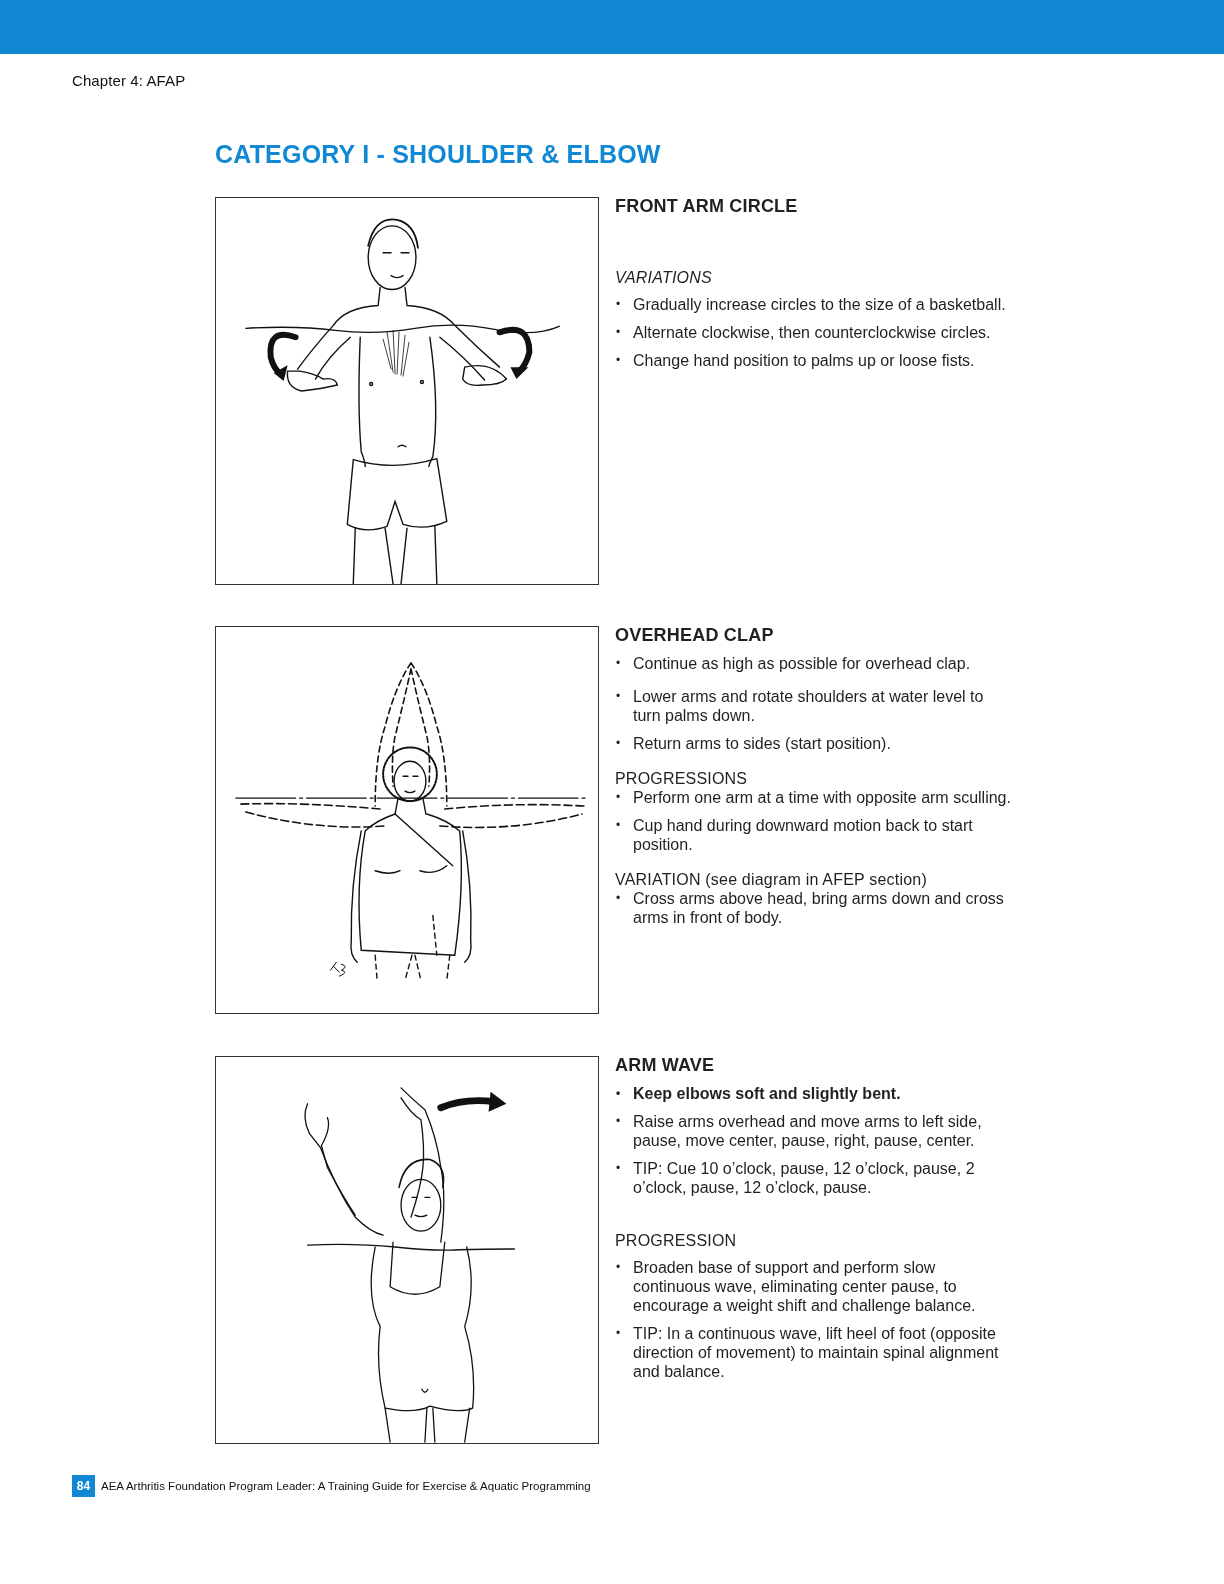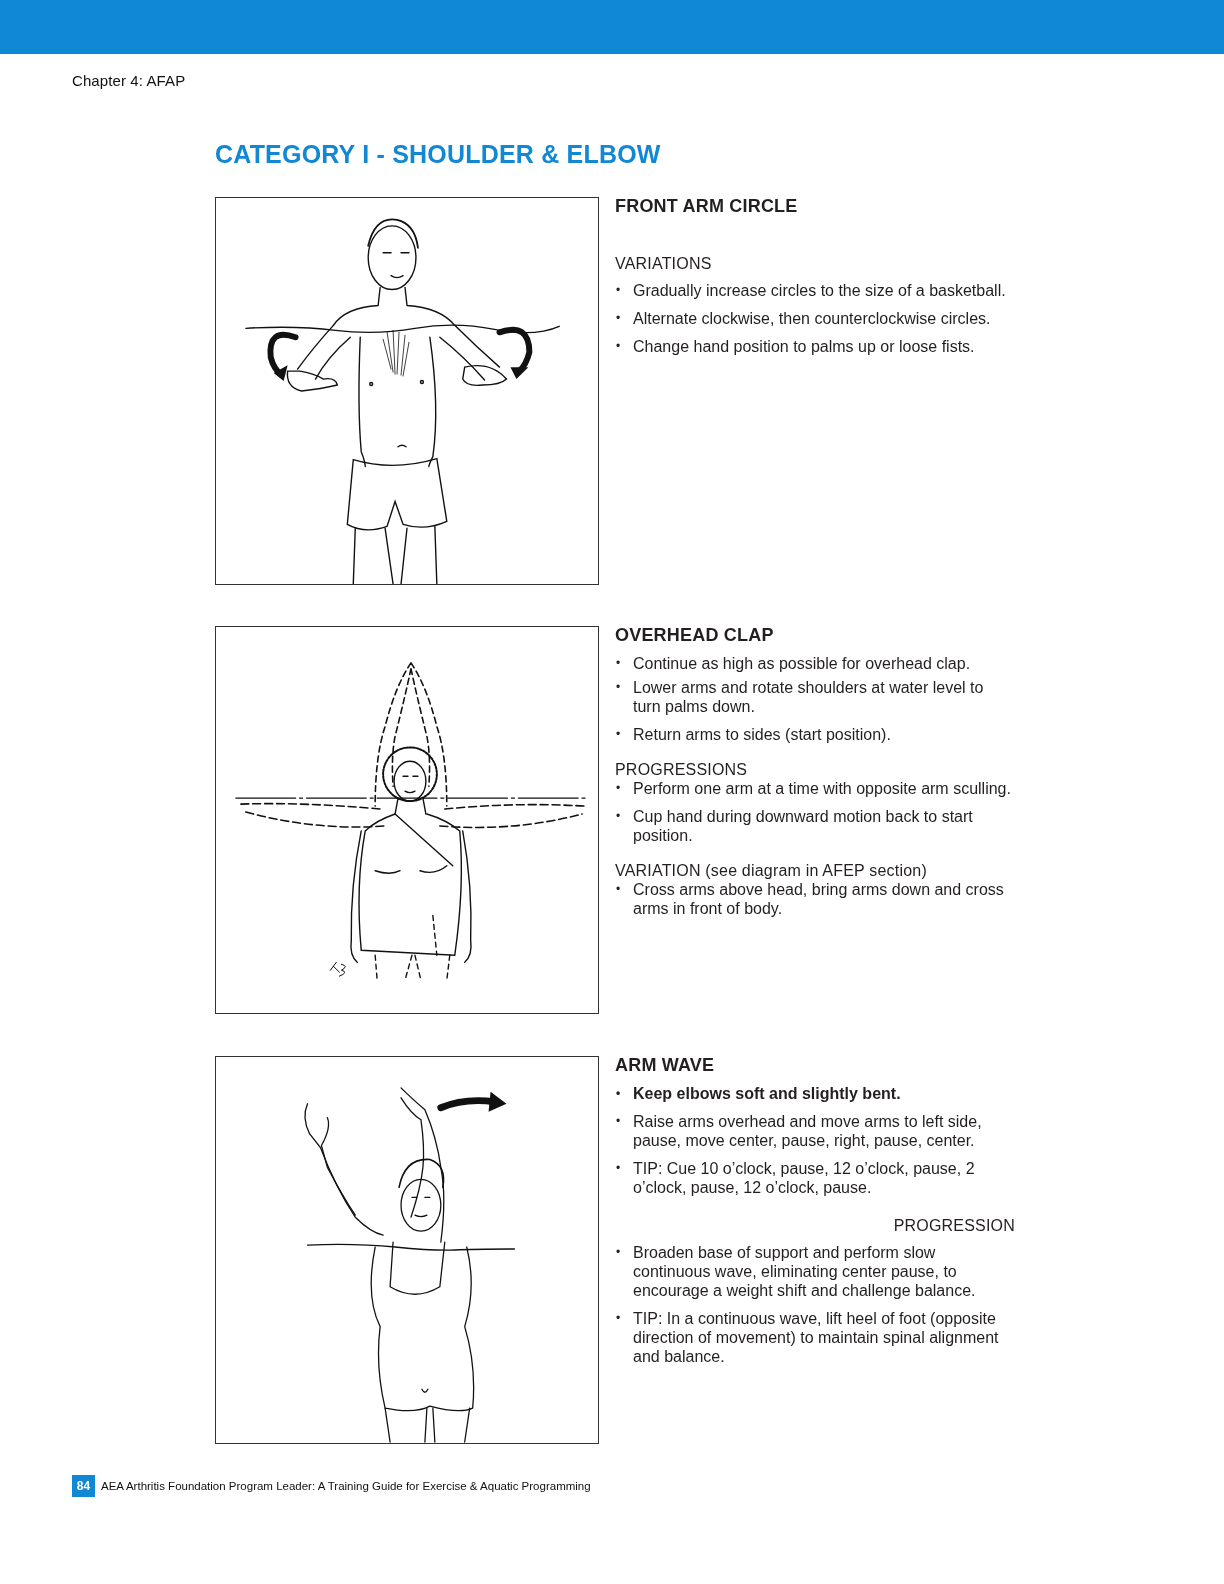--- a/index.html
+++ b/index.html
@@ -67,21 +67,21 @@
       <path d="M140 332 L138 388 M170 332 L178 388 M192 332 L186 388 M220 330 L222 388"></path>
 
       <path d="M80 140 Q52 130 55 160 Q58 172 66 178" stroke-width="6"></path>
       <path d="M58 176 L68 184 L72 168 Z" fill="#111" stroke="none"></path>
       <path d="M285 135 Q315 125 315 155 Q312 168 304 175" stroke-width="6"></path>
       <path d="M296 170 L302 182 L314 170 Z" fill="#111" stroke="none"></path>
     </svg>
   </div>
   <div class="ex-text">
     <h2 class="ex-title">FRONT ARM CIRCLE</h2>
-    <div class="sub-head" style="margin-top:38px;">VARIATIONS</div>
+    <div class="sub-head" style="margin-top:52px;font-style:italic;">VARIATIONS</div>
     <ul class="bullets" style="margin-top:8px;">
       <li style="margin-bottom:9px;">Gradually increase circles to the size of a basketball.</li>
       <li style="margin-bottom:9px;">Alternate clockwise, then counterclockwise circles.</li>
       <li>Change hand position to palms up or loose fists.</li>
     </ul>
   </div>
 </section>
 
 <section class="exercise" style="top:626px;">
   <div class="ex-figure">
@@ -108,21 +108,21 @@
       <path d="M146 205 Q135 260 136 315 Q134 330 142 337 M248 205 Q258 260 256 315 Q258 330 250 337"></path>
 
       <path d="M218 290 L222 330 M160 330 L162 355 M197 330 L190 355 M200 330 L206 355 M235 330 L232 355" stroke-dasharray="5 4"></path>
 
       <path d="M115 345 l6 -8 m-3 4 l6 6 m2 -8 q8 2 0 6 q8 2 -2 6" stroke-width="1"></path>
     </svg>
   </div>
   <div class="ex-text">
     <h2 class="ex-title">OVERHEAD CLAP</h2>
     <ul class="bullets" style="margin-top:8px;">
-      <li style="margin-bottom:5px;">Continue as high as possible for overhead clap.</li>
+      <li style="margin-bottom:14px;">Continue as high as possible for overhead clap.</li>
       <li style="margin-bottom:9px;">Lower arms and rotate shoulders at water level to turn palms down.</li>
       <li>Return arms to sides (start position).</li>
     </ul>
     <div class="sub-head" style="margin-top:17px;">PROGRESSIONS</div>
     <ul class="bullets">
       <li style="margin-bottom:9px;">Perform one arm at a time with opposite arm sculling.</li>
       <li>Cup hand during downward motion back to start position.</li>
     </ul>
     <div class="sub-head" style="margin-top:17px;">VARIATION (see diagram in AFEP section)</div>
     <ul class="bullets">
@@ -157,21 +157,21 @@
       <path d="M170 352 L175 386 M212 352 L210 386 M218 352 L220 386 M255 352 L250 386"></path>
     </svg>
   </div>
   <div class="ex-text">
     <h2 class="ex-title">ARM WAVE</h2>
     <ul class="bullets" style="margin-top:8px;">
       <li style="margin-bottom:9px;font-weight:bold;">Keep elbows soft and slightly bent.</li>
       <li style="margin-bottom:9px;">Raise arms overhead and move arms to left side, pause, move center, pause, right, pause, center.</li>
       <li>TIP: Cue 10 o’clock, pause, 12 o’clock, pause, 2 o’clock, pause, 12 o’clock, pause.</li>
     </ul>
-    <div class="sub-head" style="margin-top:20px;text-align:right;">PROGRESSION</div>
+    <div class="sub-head" style="margin-top:35px;">PROGRESSION</div>
     <ul class="bullets" style="margin-top:8px;">
       <li style="margin-bottom:9px;">Broaden base of support and perform slow continuous wave, eliminating center pause, to encourage a weight shift and challenge balance.</li>
       <li>TIP: In a continuous wave, lift heel of foot (opposite direction of movement) to maintain spinal alignment and balance.</li>
     </ul>
   </div>
 </section>
 
 <footer class="footer">
   <span class="page-num">84</span>
   <span class="footer-text">AEA Arthritis Foundation Program Leader: A Training Guide for Exercise &amp; Aquatic Programming</span>

